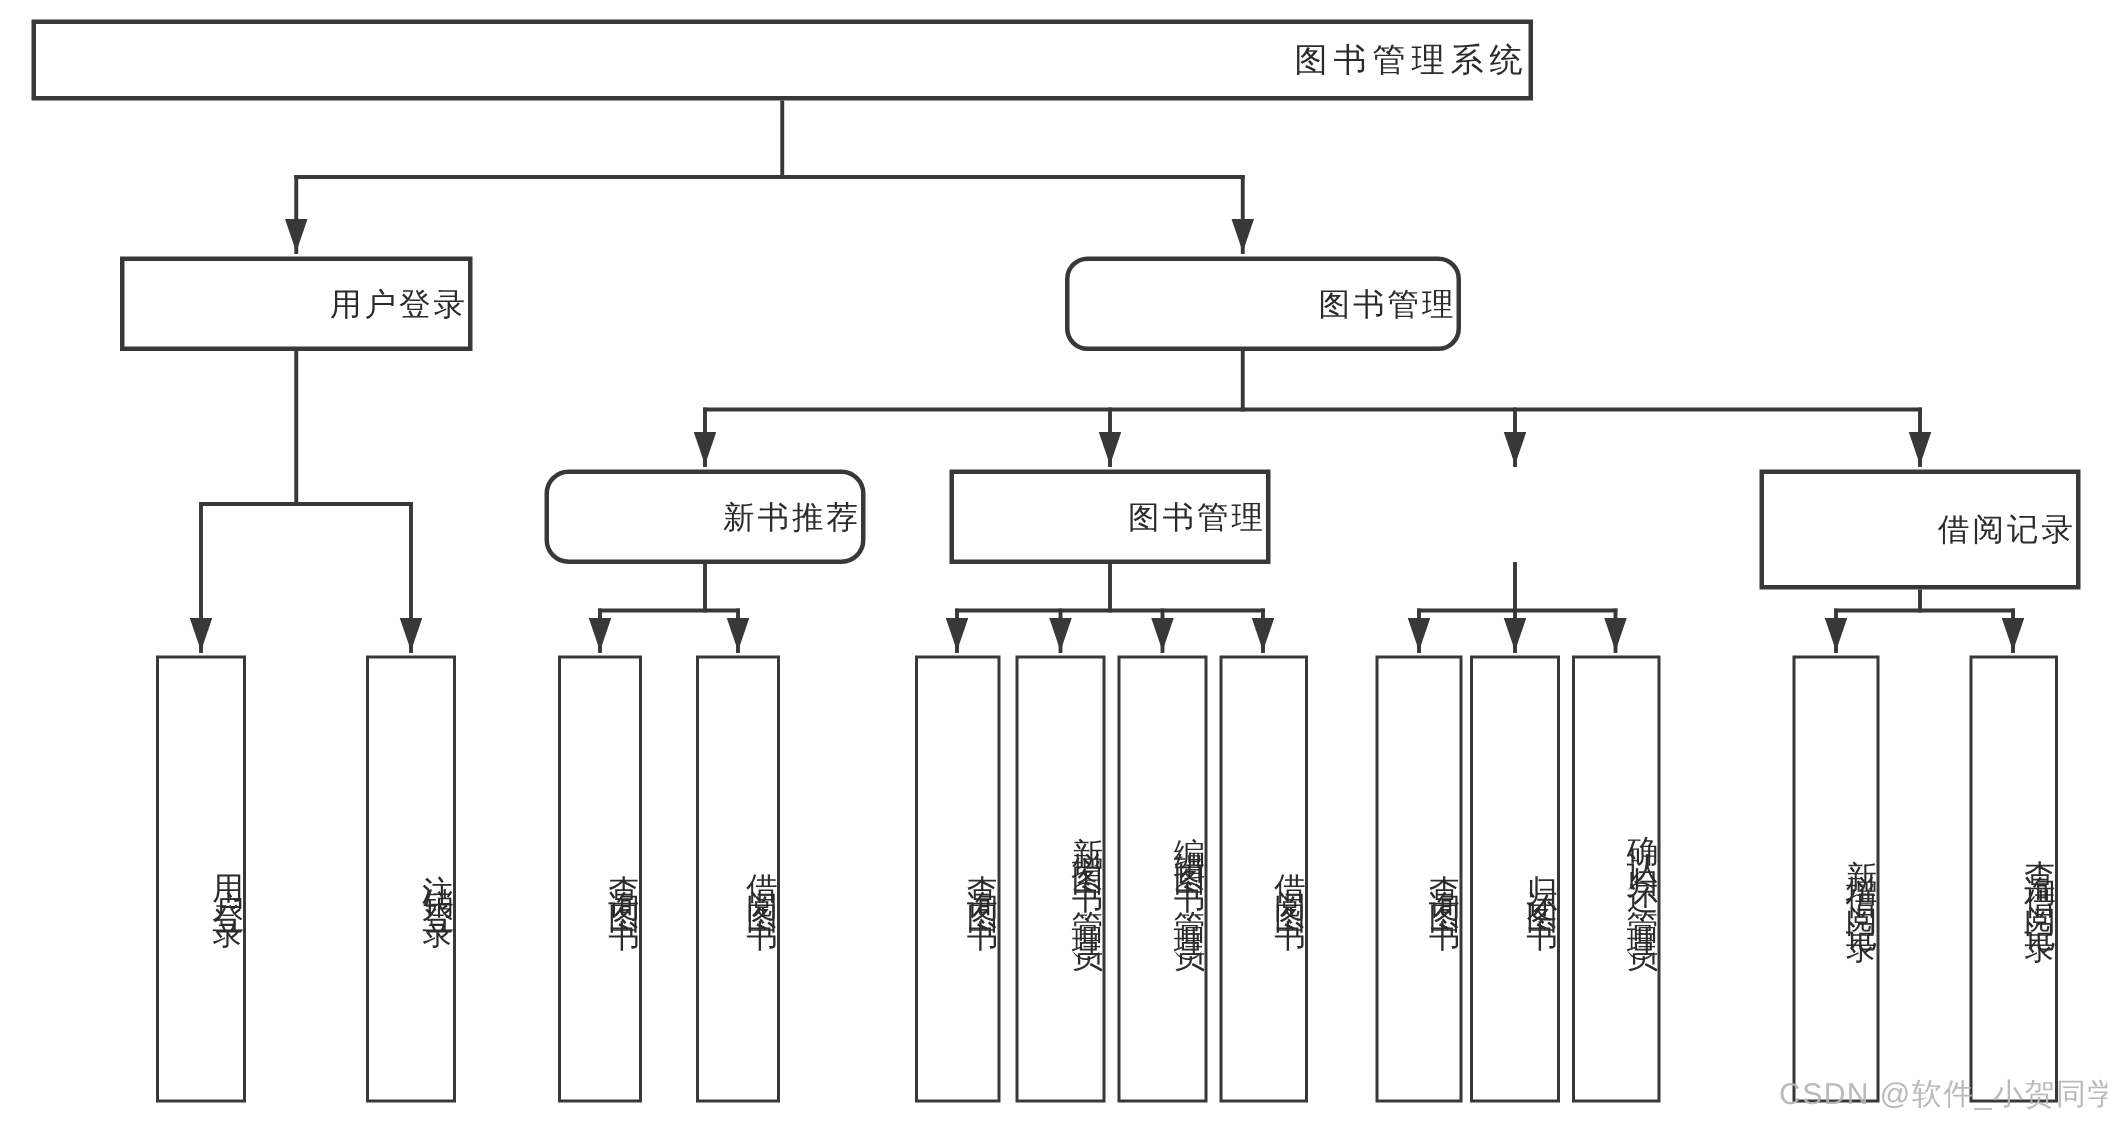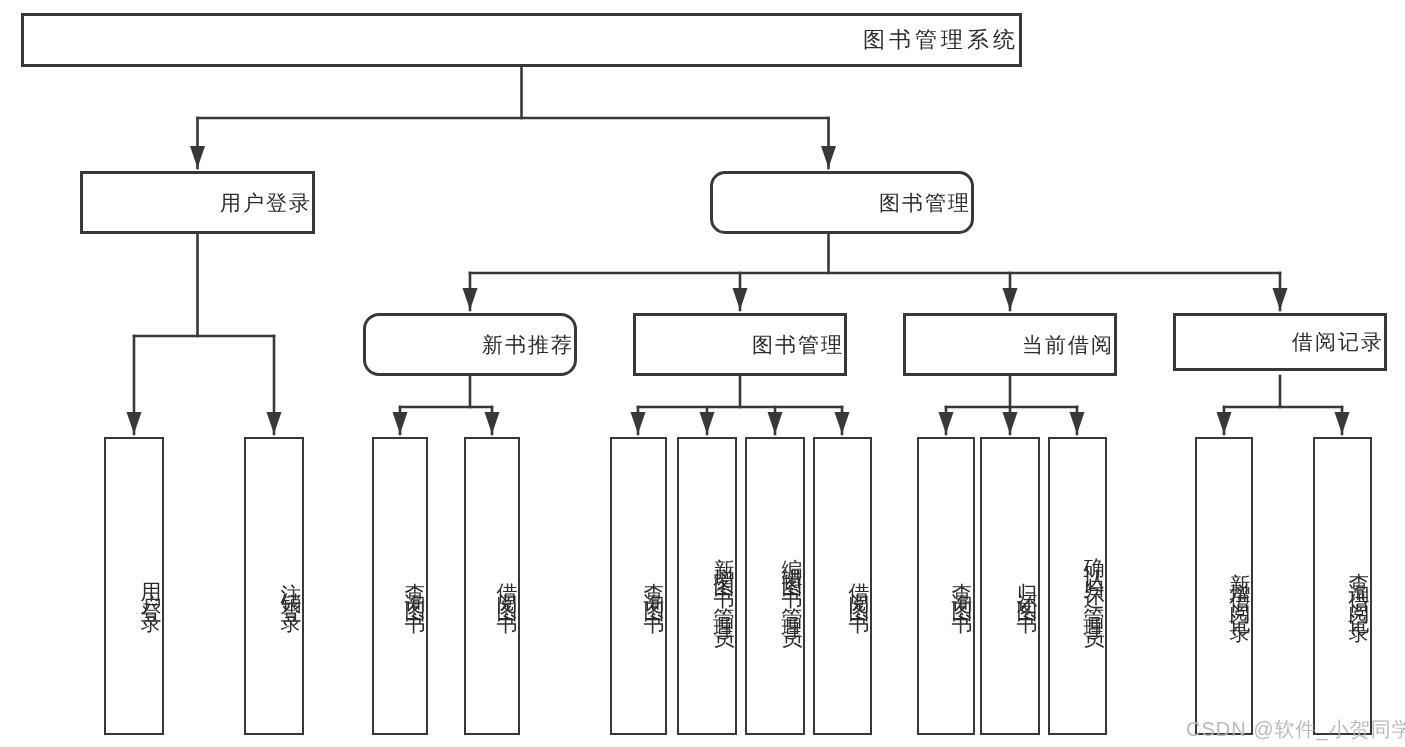--- a/index.html
+++ b/index.html
@@ -103,24 +103,21 @@
   <div class="node" style="left:710px;top:171px;width:264px;height:63px;border-radius:15px;">
     <span>图书管理</span>
   </div>
 
   <div class="node" style="left:363px;top:313px;width:214px;height:63px;border-radius:16px;">
     <span>新书推荐</span>
   </div>
   <div class="node" style="left:633px;top:313px;width:214px;height:63px;">
     <span>图书管理</span>
   </div>
-  <div class="node" style="left:903px;top:313px;width:214px;height:63px;">
-    <span>当前借阅</span>
-  </div>
-  <div class="node" style="left:1173px;top:313px;width:214px;height:58px;">
+  <div class="node" style="left:1173px;top:313px;width:214px;height:80px;">
     <span>借阅记录</span>
   </div>
 
   <div class="node leaf" style="left:104px;top:437px;width:60px;height:298px;">
     <span>用户登录</span>
   </div>
   <div class="node leaf" style="left:244px;top:437px;width:60px;height:298px;">
     <span>注销登录</span>
   </div>
 

